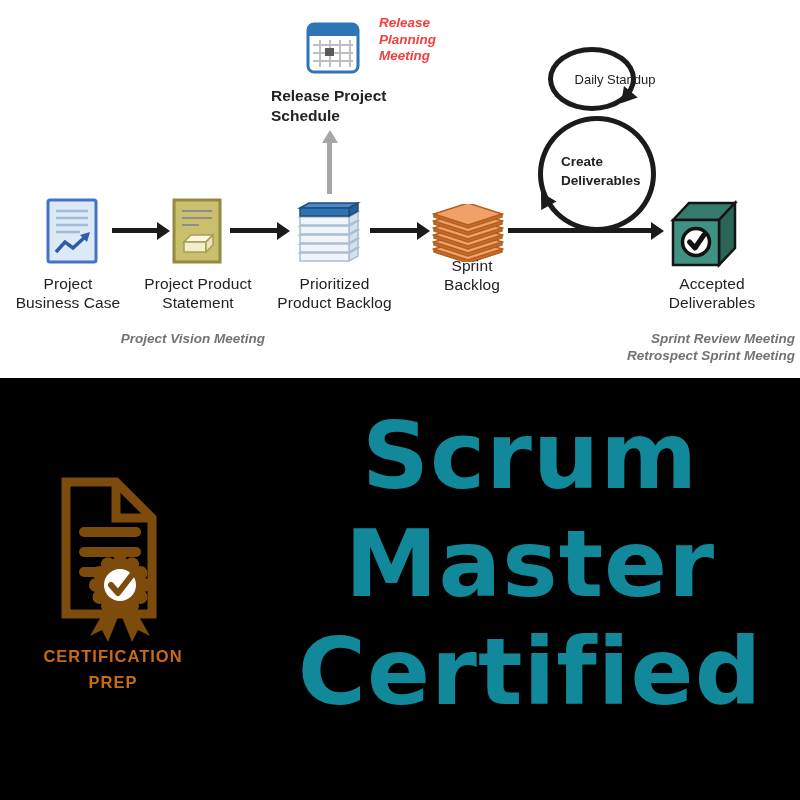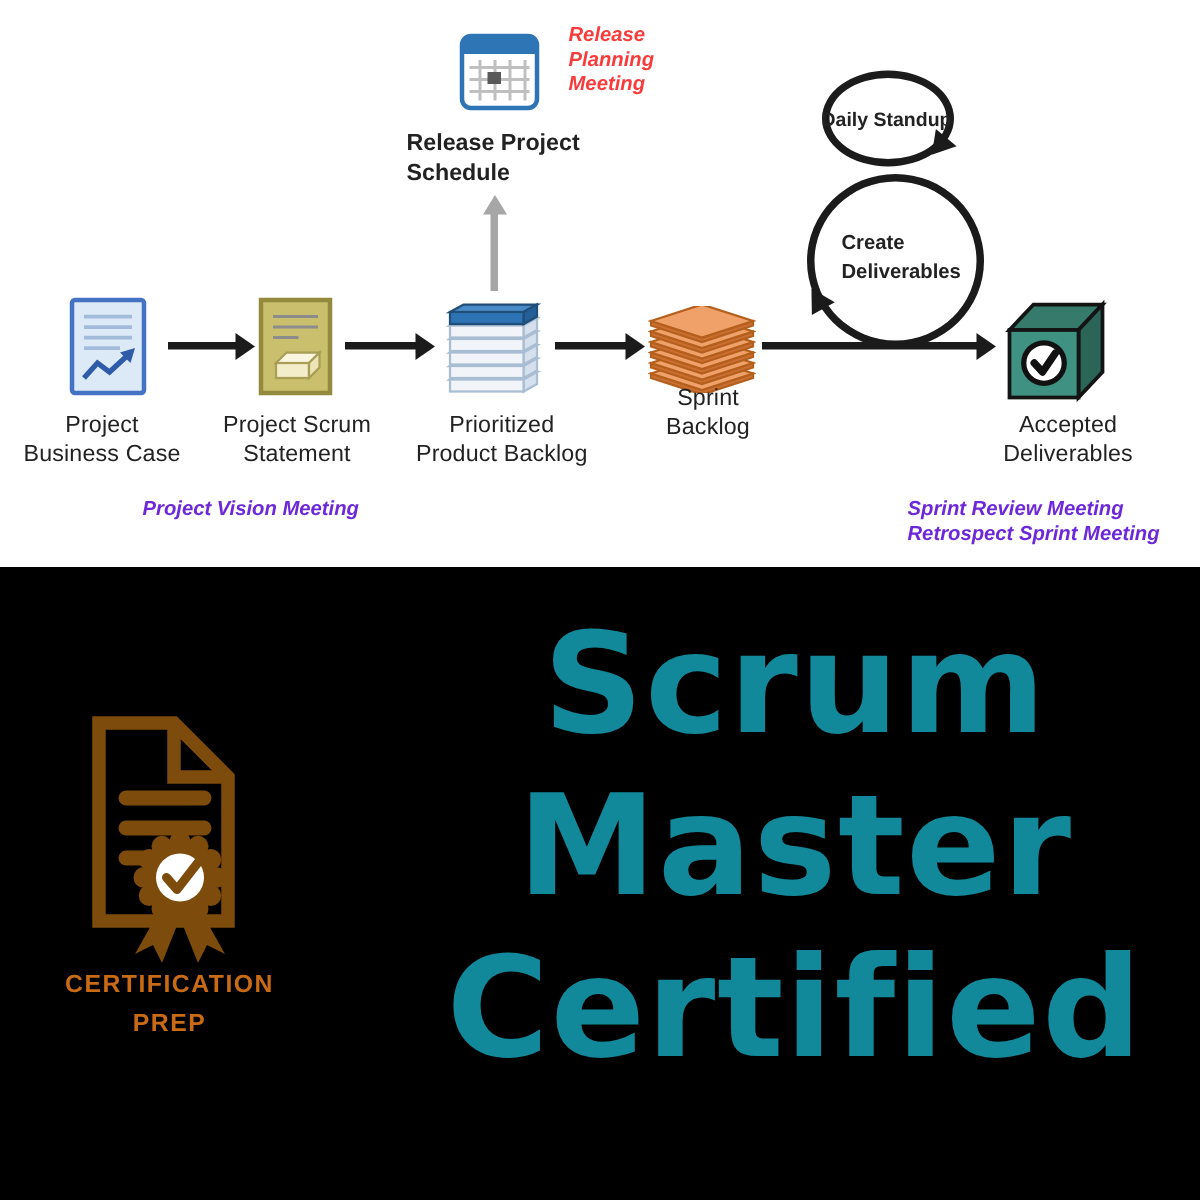--- a/index.html
+++ b/index.html
@@ -8,22 +8,22 @@
     font-family:"Liberation Sans",sans-serif;
   }
   
   .diagram{position:absolute;left:0;top:0;width:696px;height:378px;background:#ffffff;}
   .abs{position:absolute;}
   .step-label{
     position:absolute;text-align:center;font-weight:normal;font-size:15.5px;
     line-height:19px;color:#222222;letter-spacing:0.1px;
   }
   .meeting-label{
-    position:absolute;text-align:left;font-style:italic;font-weight:bold;
-    font-size:13.5px;line-height:16.5px;color:#6d28d9;
+    position:absolute;text-align:right;font-style:italic;font-weight:bold;
+    font-size:13.5px;line-height:16.5px;color:#737373;
   }
   .schedule-label{
     position:absolute;font-weight:bold;font-size:15.5px;line-height:20px;color:#222222;
   }
   .release-meeting-label{
     position:absolute;font-style:italic;font-weight:bold;font-size:13.5px;
     line-height:16.5px;color:#F93B3B;
   }
   .flow-arrow{position:absolute;height:5px;background:#1b1b1b;}
   .flow-arrow::after{
@@ -32,22 +32,22 @@
   }
   .up-arrow{position:absolute;width:5px;background:#A6A6A6;}
   .up-arrow::before{
     content:"";position:absolute;top:-12px;left:-5.5px;width:0;height:0;
     border-bottom:13px solid #A6A6A6;border-left:8px solid transparent;border-right:8px solid transparent;
   }
   .loop-circle{position:absolute;border:5px solid #1b1b1b;border-radius:50%;background:transparent;box-sizing:border-box;}
   .loop-head{position:absolute;width:0;height:0;border-top:15px solid #1b1b1b;
     border-left:9px solid transparent;border-right:9px solid transparent;}
   .loop-text-small{
-    position:absolute;left:548px;top:47px;width:86px;height:64px;display:flex;
-    align-items:center;justify-content:center;font-weight:bold;font-size:13px;color:#222;white-space:nowrap;
+    position:absolute;left:572px;top:47px;width:86px;height:64px;display:flex;
+    align-items:center;justify-content:center;font-weight:normal;font-size:13px;color:#222;white-space:nowrap;
   }
   .loop-text-big{
     position:absolute;left:561px;top:152px;font-weight:bold;font-size:13.5px;line-height:19px;color:#222;text-align:left;
   }
   
   .footer{position:absolute;left:0;top:378px;width:800px;height:422px;background:#000000;}
   .badge-caption{
     position:absolute;left:28px;top:265px;width:170px;text-align:center;
     color:#C96A15;font-weight:bold;font-size:16.5px;line-height:26px;letter-spacing:1px;
   }
@@ -180,21 +180,21 @@
       <rect x="3" y="24" width="46" height="45" fill="#3F9181" stroke="#141414" stroke-width="2.5"></rect>
       <circle cx="26" cy="46" r="13.5" fill="#ffffff" stroke="#111111" stroke-width="3.5"></circle>
       <path d="M19.5 46 L25 52 L33.5 39.5" fill="none" stroke="#111111" stroke-width="5" stroke-linecap="round" stroke-linejoin="round"></path>
     </svg>
 
     <div class="step-label" style="left:8px;top:274px;width:120px;">
       <div>Project</div>
       <div>Business Case</div>
     </div>
     <div class="step-label" style="left:138px;top:274px;width:120px;">
-      <div>Project Scrum</div>
+      <div>Project Product</div>
       <div>Statement</div>
     </div>
     <div class="step-label" style="left:262px;top:274px;width:145px;">
       <div>Prioritized</div>
       <div>Product Backlog</div>
     </div>
     <div class="step-label" style="left:412px;top:256px;width:120px;">
       <div>Sprint</div>
       <div>Backlog</div>
     </div>

